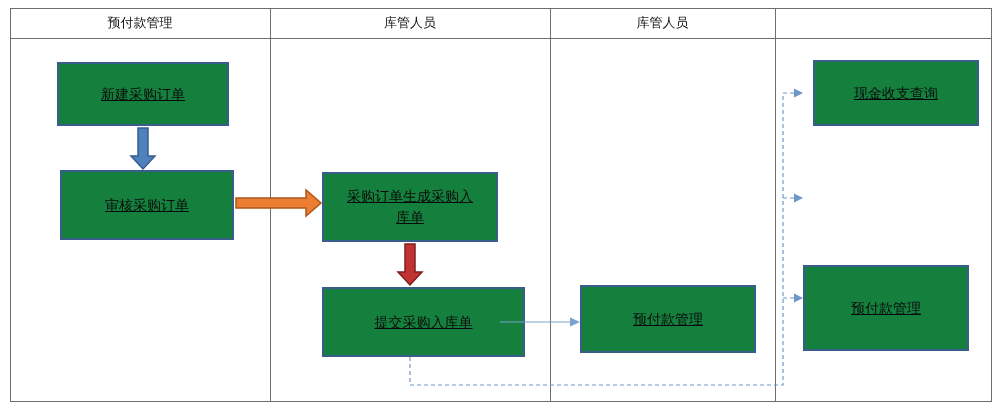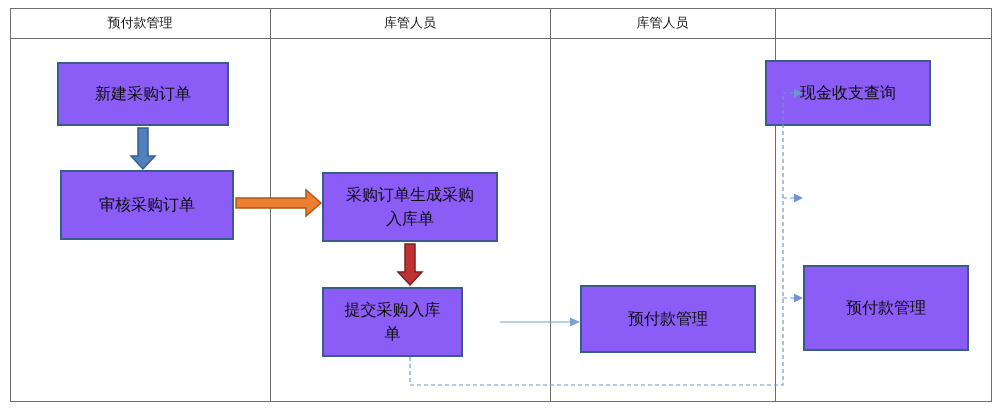--- a/index.html
+++ b/index.html
@@ -7,30 +7,30 @@
     font-family:"Liberation Sans","DejaVu Sans",sans-serif;overflow:hidden;}
   .frame{position:absolute;left:10px;top:8px;width:980px;height:392px;
     border:1px solid #6e6e6e;background:#ffffff;box-sizing:content-box;}
   .vline{position:absolute;top:8px;height:394px;width:1px;background:#6e6e6e;}
   .vline-1{left:270px}.vline-2{left:550px}.vline-3{left:775px}
   .hline{position:absolute;left:10px;top:38px;width:982px;height:1px;background:#6e6e6e;}
   .lane-title{position:absolute;top:8px;height:30px;line-height:30px;
     text-align:center;font-size:13px;color:#111111;}
   .lt1{left:10px;width:260px}.lt2{left:270px;width:280px}
   .lt3{left:550px;width:225px}.lt4{left:775px;width:216px}
-  .node{position:absolute;background:#8b5cf6;border:2px solid #385d8a;
+  .node{position:absolute;background:#15803d;border:2px solid #385d8a;
     color:#0b0b0b;display:flex;align-items:center;justify-content:center;
-    text-align:center;font-size:16px;line-height:1.5;box-sizing:border-box;
-    padding:0 18px;}
+    text-align:center;font-size:14px;line-height:1.5;box-sizing:border-box;
+    padding:0 18px;text-decoration:underline;}
   .n-create{left:57px;top:62px;width:172px;height:64px}
   .n-review{left:60px;top:170px;width:174px;height:70px}
   .n-generate{left:322px;top:172px;width:176px;height:70px}
-  .n-submit{left:322px;top:287px;width:141px;height:70px}
+  .n-submit{left:322px;top:287px;width:203px;height:70px}
   .n-inventory{left:580px;top:285px;width:176px;height:68px}
-  .n-cash{left:765px;top:60px;width:166px;height:66px}
+  .n-cash{left:813px;top:60px;width:166px;height:66px}
   .n-payable{left:803px;top:165px;width:166px;height:66px}
   .n-prepay{left:803px;top:265px;width:166px;height:86px}
   .arrows{position:absolute;left:0;top:0;pointer-events:none;}
 </style>
 </head>
 <body>
 
 <div class="canvas">
 
   <div class="frame"></div>

